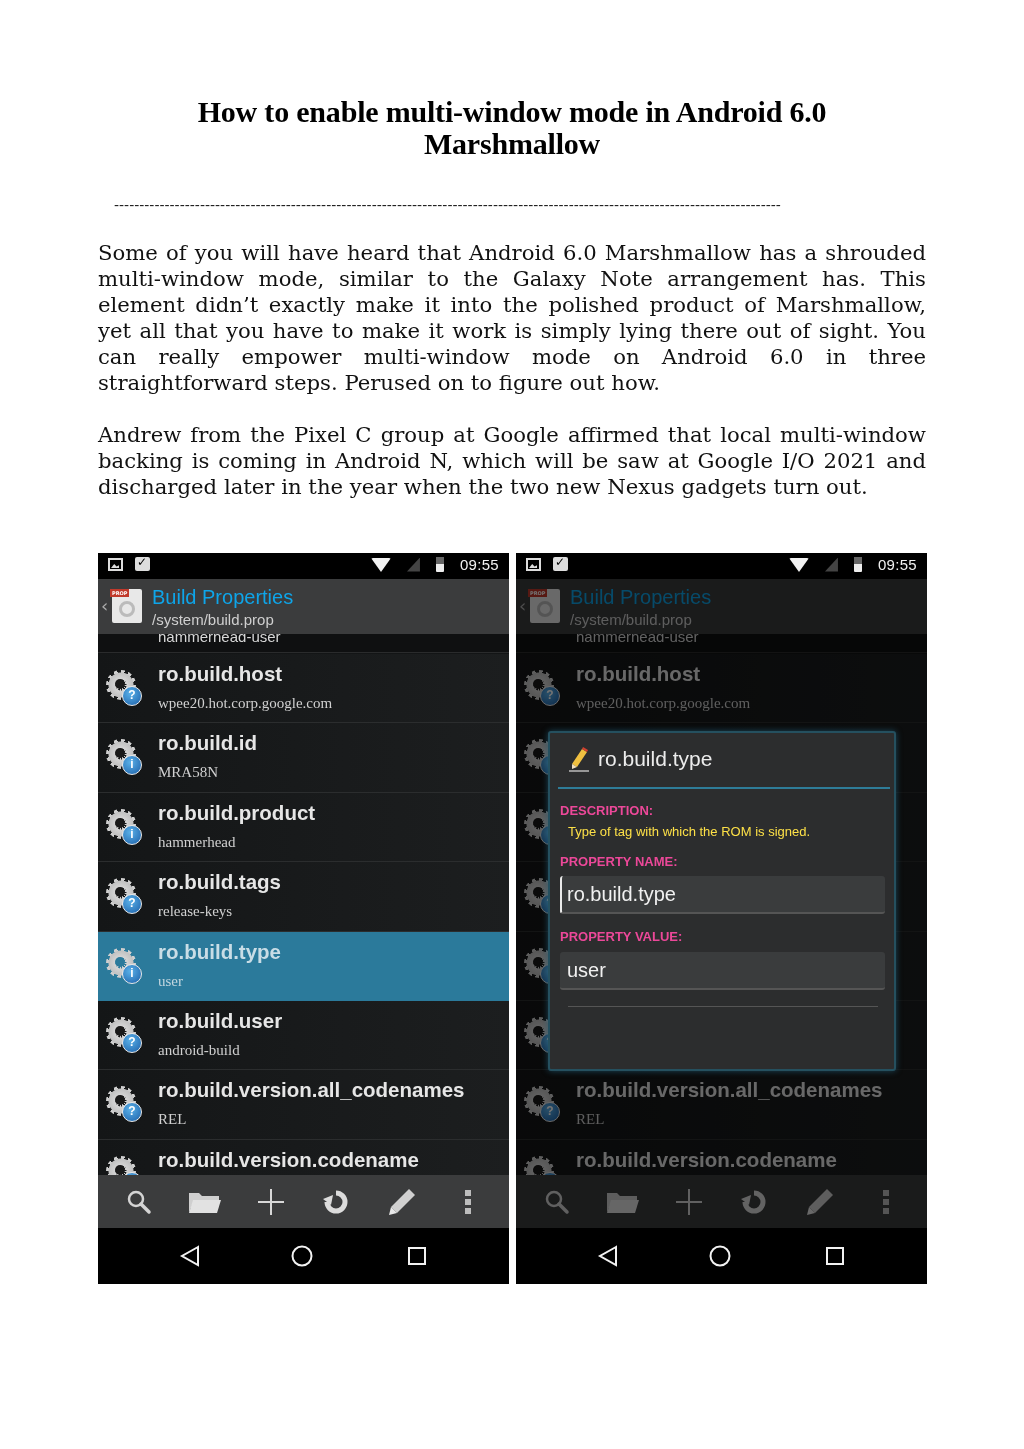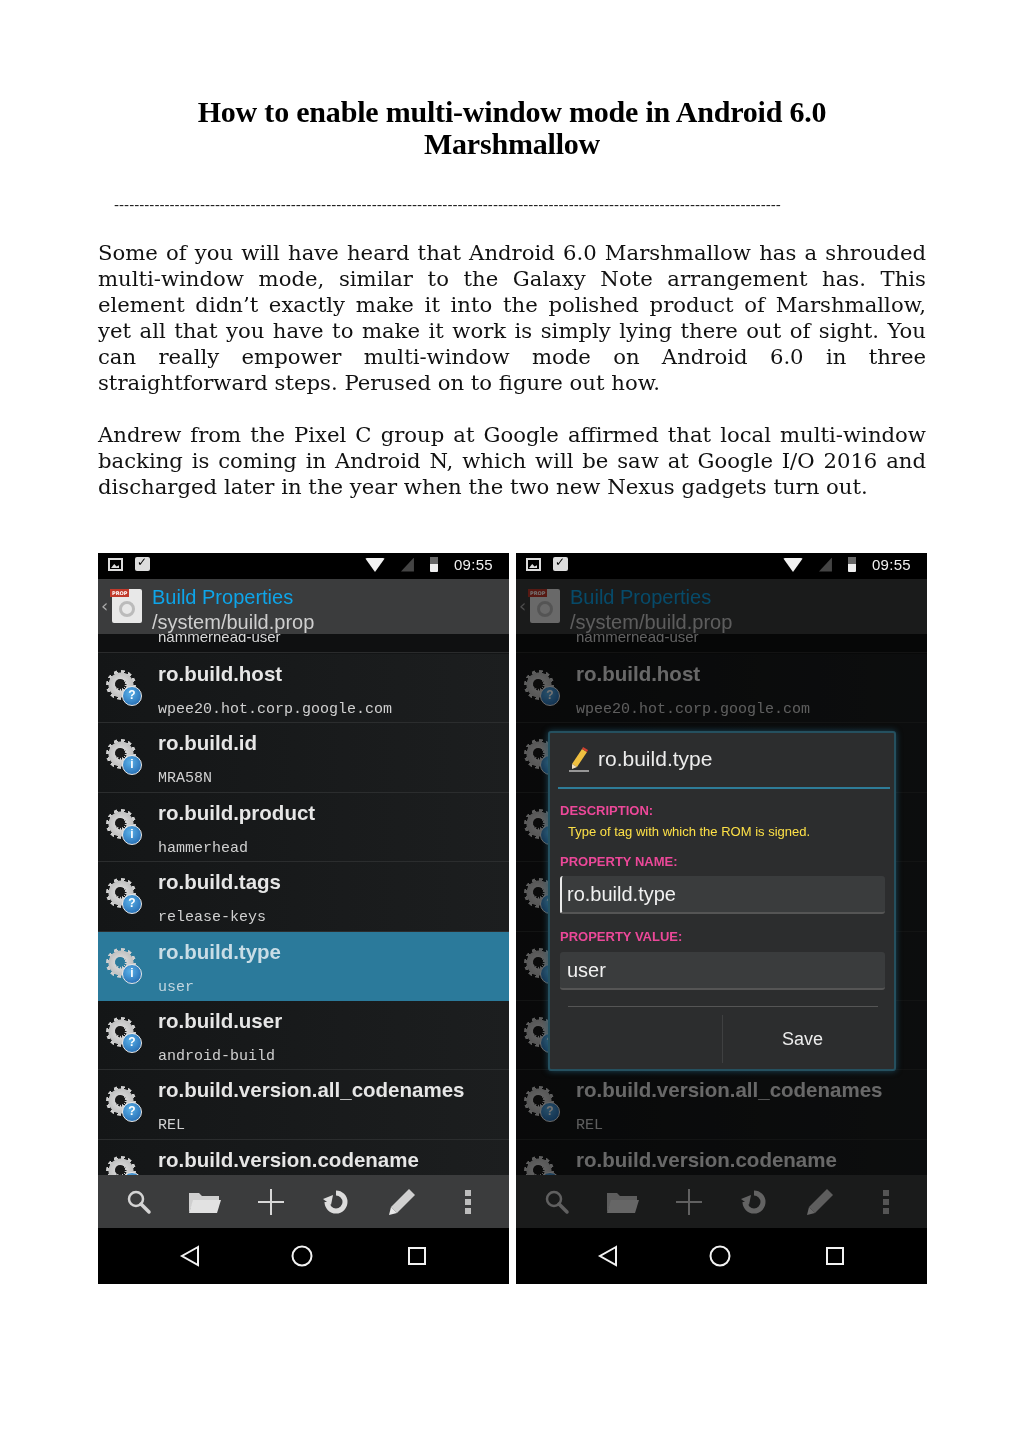--- a/index.html
+++ b/index.html
@@ -34,39 +34,39 @@
   .phone.right { left: 516px; }
 
   .statusbar {
     position: absolute; left: 0; top: 0; width: 100%; height: 26px; background: #000;
   }
   .sb-left { position: absolute; left: 10px; top: 5px; display: flex; gap: 12px; }
   .sb-icon-img { width: 15px; height: 13px; border: 2px solid #ddd; position: relative; }
   .sb-icon-img::after { content: ""; position: absolute; left: 1px; bottom: 1px; width: 8px; height: 4px; background: #ddd; clip-path: polygon(0 100%, 40% 0, 70% 60%, 100% 30%, 100% 100%); }
   .sb-icon-bag { width: 15px; height: 14px; background: #ddd; border-radius: 2px; position: relative; margin-top: -1px; }
   .sb-icon-bag::before { content: "✓"; position: absolute; left: 2px; top: -2px; font-size: 12px; color: #000; font-weight: bold; }
-  .sb-right { position: absolute; right: 16px; top: 3px; display: flex; align-items: center; gap: 16px; color: #eee; font-size: 15px; }
+  .sb-right { position: absolute; right: 10px; top: 3px; display: flex; align-items: center; gap: 16px; color: #eee; font-size: 15px; }
   .wifi { width: 0; height: 0; border-left: 10px solid transparent; border-right: 10px solid transparent; border-top: 14px solid #f2f2f2; border-radius: 2px; }
   .nosig { width: 13px; height: 14px; background: #444; clip-path: polygon(100% 0, 100% 100%, 0 100%); position: relative; }
   .battery { width: 8px; height: 15px; background: #eee; border-radius: 1px; position: relative; }
   .battery::before { content: ""; position: absolute; left: 0; top: 0; width: 8px; height: 7px; background: #666; }
   .clock { font-family: "Liberation Sans", sans-serif; font-size: 15px; color: #f0f0f0; letter-spacing: 0.3px; }
 
   .actionbar {
     position: absolute; left: 0; top: 26px; width: 100%; height: 55px; background: #3b3c3d; z-index: 2;
   }
   .ab-back { position: absolute; left: 3px; top: 16px; color: #aaa; font-size: 18px; }
   .ab-appicon {
     position: absolute; left: 14px; top: 10px; width: 30px; height: 34px;
     background: #e8e8e8; border-radius: 2px;
   }
   .ab-appicon .tag { position: absolute; left: -2px; top: 0; background: #c0392b; color: #fff; font-size: 5px; padding: 1px 2px; font-weight: bold; }
   .ab-appicon .gear { position: absolute; left: 7px; top: 12px; width: 16px; height: 16px; border: 3px solid #bbb; border-radius: 50%; }
   .ab-title { position: absolute; left: 54px; top: 7px; color: #0ea5e9; font-family: "Liberation Sans", sans-serif; font-size: 20px; }
-  .ab-sub { position: absolute; left: 54px; top: 32px; color: #cfcfcf; font-family: "Liberation Sans", sans-serif; font-size: 20px; }
+  .ab-sub { position: absolute; left: 54px; top: 32px; color: #cfcfcf; font-family: "Liberation Sans", sans-serif; font-size: 15px; }
 
   .partial-row {
     position: absolute; left: 0; top: 72px; width: 100%; height: 28px; background: #0f1011;
     border-bottom: 1px solid #2a2b2c;
     text-decoration: underline;
   }
   .partial-row span { position: absolute; left: 60px; top: 3px; color: #d8d8d8; font-family: "Liberation Sans", sans-serif; font-size: 15px; }
 
   .list { position: absolute; left: 0; top: 101px; width: 100%; }
   .row {
@@ -82,21 +82,21 @@
   }
   .gear-big::after { content: ""; position: absolute; left: 9px; top: 9px; width: 10px; height: 10px; border-radius: 50%; background: #1a1a1a; }
   .row.selected .gear-big::after { background: #2b7a9b; }
   .badge {
     position: absolute; left: 16px; top: 16px; width: 20px; height: 20px; border-radius: 50%;
     background: radial-gradient(circle at 40% 35%, #5ab0e8, #1b5fa8);
     border: 1.5px solid #e8e8e8; color: #fff; font-size: 12px; font-weight: bold;
     text-align: center; line-height: 17px; font-family: "Liberation Sans", sans-serif;
   }
   .row .name { position: absolute; left: 60px; top: 8px; color: #e6e6e6; font-family: "Liberation Sans", sans-serif; font-weight: bold; font-size: 20.5px; }
-  .row .val { position: absolute; left: 60px; top: 47px; color: #d0d0d0; font-family: Liberation Mono, monospace; font-size: 15px; }
+  .row .val { position: absolute; left: 60px; top: 41px; color: #d0d0d0; font-family: Liberation Serif, serif; font-size: 15px; }
   .row.selected .name { color: #c9dde6; }
   .row.selected .val { color: #c2d6df; }
 
   .toolbar {
     position: absolute; left: 0; top: 622px; width: 100%; height: 53px; background: #3b3c3d; z-index: 2;
     display: flex; justify-content: space-around; align-items: center; padding: 0 8px;
   }
   .tb-btn { width: 34px; height: 34px; display: flex; align-items: center; justify-content: center; color: #d6d6d6; }
   .navbar {
     position: absolute; left: 0; top: 675px; width: 100%; height: 56px; background: #000; z-index: 2;
@@ -130,21 +130,21 @@
   .dlg-btn { position: absolute; top: 282px; width: 160px; height: 48px; color: #ececec; font-size: 18px; text-align: center; line-height: 48px; }
   .dlg-btn.cancel { left: 10px; }
   .dlg-btn.save { left: 172px; border-left: 1px solid #3f4041; }
 </style>
 </head>
 <body>
 
 <h1 class="title">How to enable multi-window mode in Android 6.0 Marshmallow</h1>
 <div class="divider">------------------------------------------------------------------------------------------------------------------------------------</div>
 <p class="para p1">Some of you will have heard that Android 6.0 Marshmallow has a shrouded multi-window mode, similar to the Galaxy Note arrangement has. This element didn’t exactly make it into the polished product of Marshmallow, yet all that you have to make it work is simply lying there out of sight. You can really empower multi-window mode on Android 6.0 in three straightforward steps. Perused on to figure out how.</p>
-<p class="para p2">Andrew from the Pixel C group at Google affirmed that local multi-window backing is coming in Android N, which will be saw at Google I/O 2016 and discharged later in the year when the two new Nexus gadgets turn out.</p>
+<p class="para p2">Andrew from the Pixel C group at Google affirmed that local multi-window backing is coming in Android N, which will be saw at Google I/O 2021 and discharged later in the year when the two new Nexus gadgets turn out.</p>
 
 <div class="phone left">
   <div class="statusbar">
     <div class="sb-left">
       <div class="sb-icon-img"></div>
       <div class="sb-icon-bag"></div>
     </div>
     <div class="sb-right">
       <div class="wifi"></div>
       <div class="nosig"></div>
@@ -433,15 +433,14 @@
       </svg>
       <div class="dlg-title">ro.build.type</div>
     </div>
     <div class="dlg-label" style="top:70px;">DESCRIPTION:</div>
     <div class="dlg-desc">Type of tag with which the ROM is signed.</div>
     <div class="dlg-label" style="top:121px;">PROPERTY NAME:</div>
     <div class="dlg-input name-input">ro.build.type</div>
     <div class="dlg-label" style="top:196px;">PROPERTY VALUE:</div>
     <div class="dlg-input value-input">user</div>
     <div class="dlg-sep"></div>
-    <div class="dlg-btn save">Save</div>
   </div>
 </div>
 
 </body></html>

